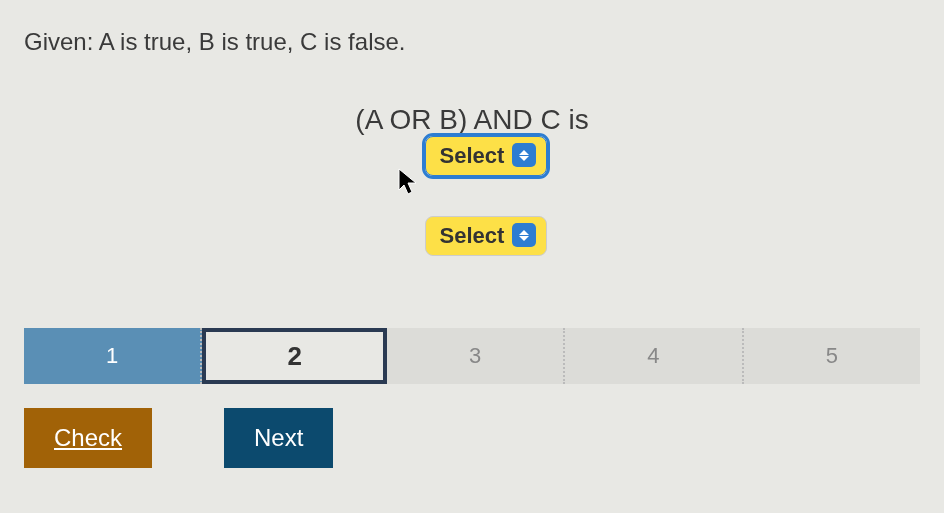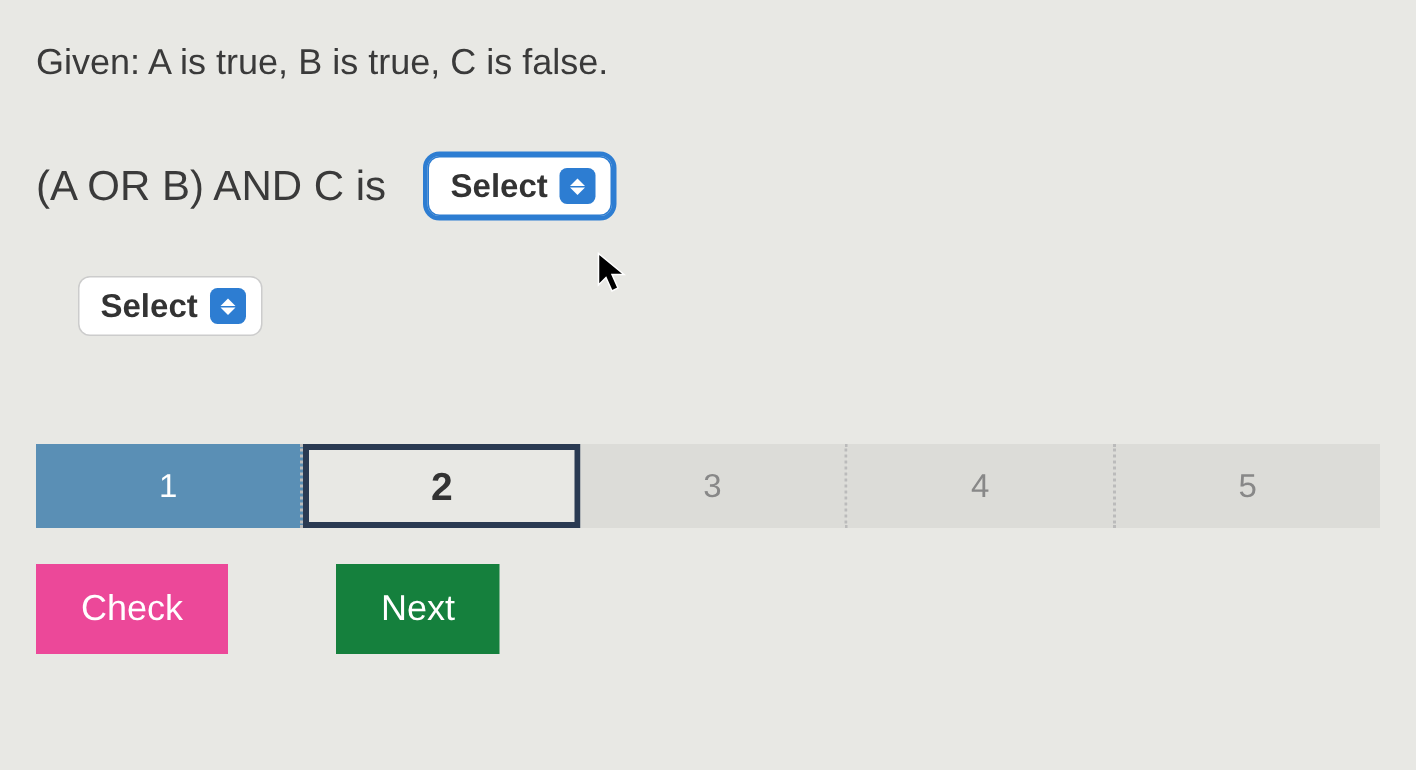--- a/index.html
+++ b/index.html
@@ -20,33 +20,33 @@
       font-size: 24px;
       color: #3a3a3a;
       margin-bottom: 48px;
       font-weight: 400;
     }
     .question-row {
       display: flex;
       align-items: center;
       margin-bottom: 40px;
       font-size: 28px;
+      flex-direction: column;
     }
     .question-text {
       color: #3a3a3a;
       font-weight: 400;
     }
     .select-wrap {
       margin-left: 28px;
       position: relative;
     }
     .select-box {
       display: inline-flex;
-      align-items: center;
-      background: #ffffff;
+      background: #fde047;
       border: 1px solid #ccc;
       border-radius: 8px;
       padding: 6px 10px 6px 14px;
       font-size: 22px;
       font-weight: 600;
       color: #333;
       cursor: pointer;
       gap: 8px;
     }
     .select-box.focused {
@@ -123,24 +123,25 @@
     }
     .btn {
       padding: 16px 30px;
       font-size: 24px;
       color: #fff;
       border: none;
       cursor: pointer;
       font-family: inherit;
     }
     .btn-check {
-      background: #ec4899;
+      background: #a16207;
+      text-decoration: underline;
     }
     .btn-next {
-      background: #15803d;
+      background: #0c4a6e;
     }
   </style>
 </head>
 <body>
 
 <div class="given">Given: A is true, B is true, C is false.</div>
 
 <div class="question-row">
   <span class="question-text">(A OR B) AND C is</span>
   <div class="select-wrap">

